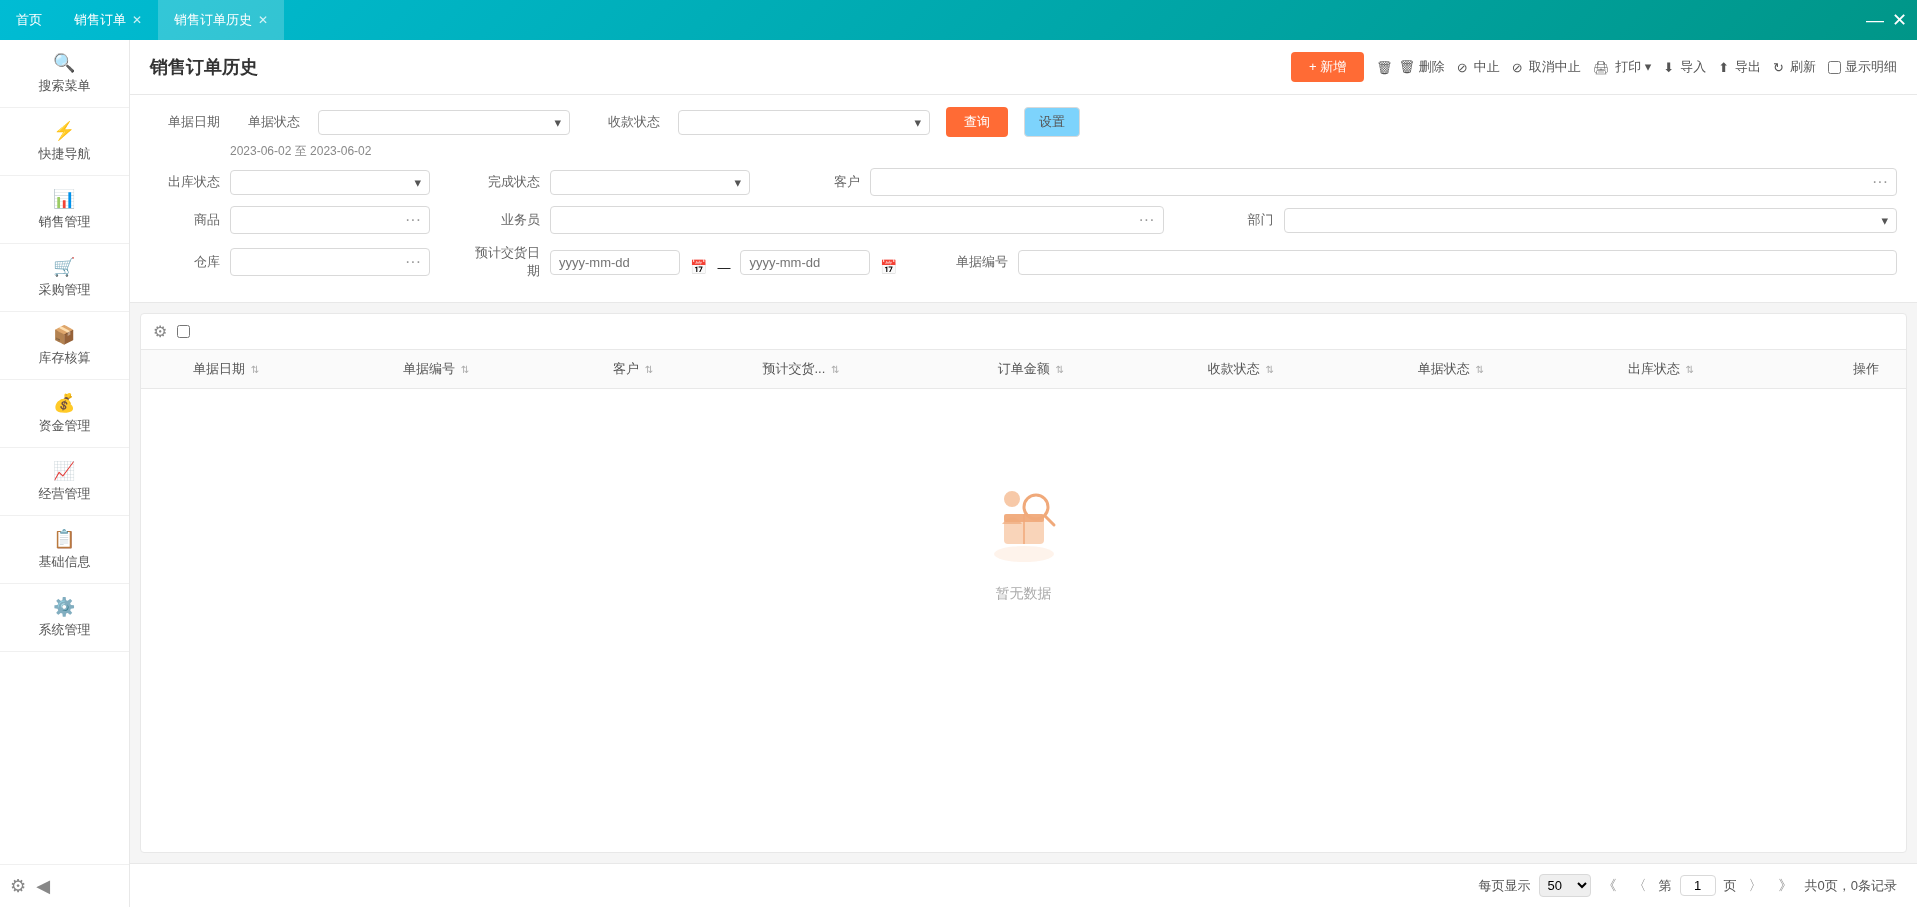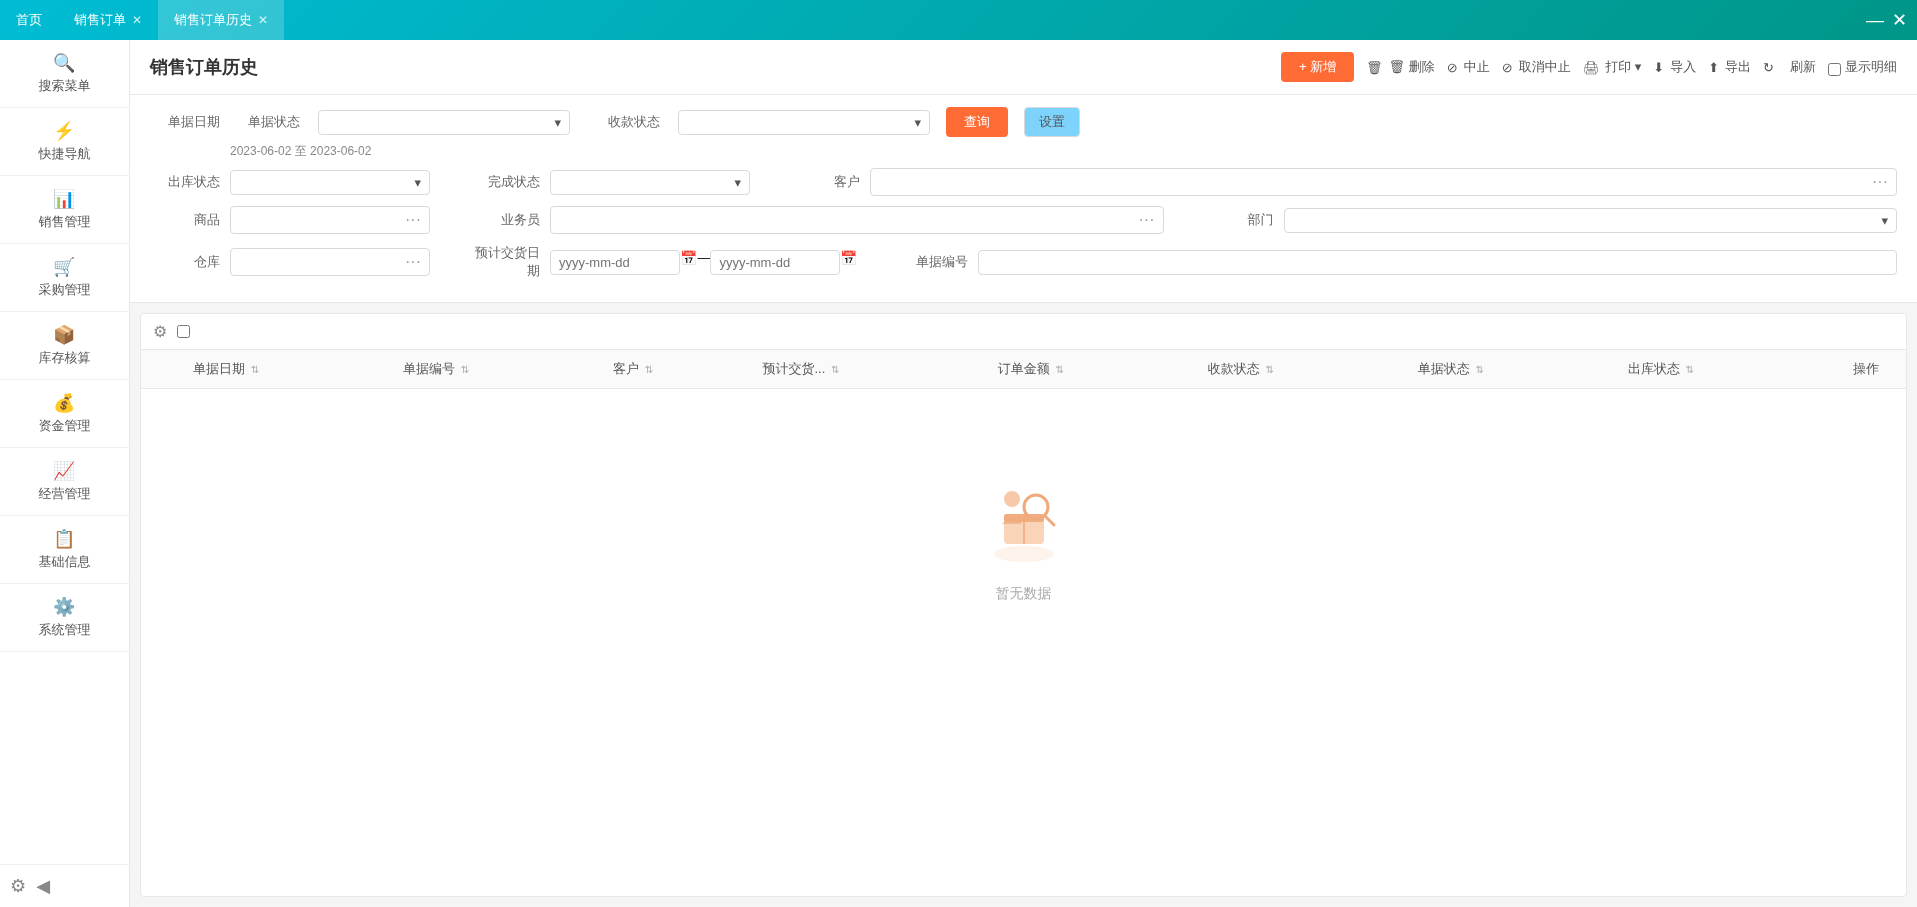--- a/index.html
+++ b/index.html
@@ -128,21 +128,21 @@
     }
     .btn-secondary {
       background: #7dd3fc;
       color: #555;
       border: 1px solid #d9d9d9;
       padding: 5px 14px;
       border-radius: 4px;
       cursor: pointer;
       font-size: 13px;
     }
-    .checkbox-label { display: flex; align-items: flex-end; gap: 4px; color: #555; cursor: pointer; }
+    .checkbox-label { display: flex; align-items: center; gap: 4px; color: #555; cursor: pointer; }
 
     
     .filter-area {
       background: white;
       padding: 12px 20px;
       border-bottom: 1px solid #e8e8e8;
       flex-shrink: 0;
     }
     .filter-row {
       display: flex;
@@ -214,22 +214,22 @@
       text-align: center;
       padding: 4px 0;
       color: #00bcd4;
       cursor: pointer;
       font-size: 12px;
     }
 
     
     .date-input-group {
       display: flex;
-      align-items: flex-start;
-      gap: 0;
+      align-items: flex-end;
+      gap: 10px;
     }
     .date-input {
       border: 1px solid #d9d9d9;
       border-radius: 4px;
       padding: 4px 8px;
       width: 130px;
       color: #999;
       font-size: 13px;
     }
     .cal-icon { color: #ff6b35; cursor: pointer; font-size: 14px; }
@@ -405,21 +405,21 @@
         <span class="toolbar-btn">
           <span>⬇</span>
           <span style="margin-left:2px">导入</span>
         </span>
         <span class="toolbar-btn">
           <span>⬆</span>
           <span style="margin-left:2px">导出</span>
         </span>
         <span class="toolbar-btn">
           <span>↻</span>
-          <span style="margin-left:12px">刷新</span>
+          <span style="margin-left:2px">刷新</span>
         </span>
         <label class="checkbox-label">
           <input type="checkbox" style="">
           <span>显示明细</span>
         </label>
       </div>
     </div>
 
     <div class="filter-area">
 
@@ -576,15 +576,32 @@
                   <path d="M28 55 Q38 42 48 55" fill="#f0a97a" opacity="0.7"></path>
                 </svg>
                 <span class="empty-text">暂无数据</span>
               </div>
             </td>
           </tr>
         </tbody>
       </table>
     </div>
 
+    <div class="pagination">
+      <span>每页显示</span>
+      <select>
+        <option>50</option>
+        <option>10</option>
+        <option>20</option>
+        <option>100</option>
+      </select>
+      <span class="pagination-btn">《</span>
+      <span class="pagination-btn">〈</span>
+      <span>第</span>
+      <input class="page-input" type="text" value="1" style="">
+      <span>页</span>
+      <span class="pagination-btn">〉</span>
+      <span class="pagination-btn">》</span>
+      <span>共0页，0条记录</span>
+    </div>
 
   </div>
 </div>
 
 </body></html>

